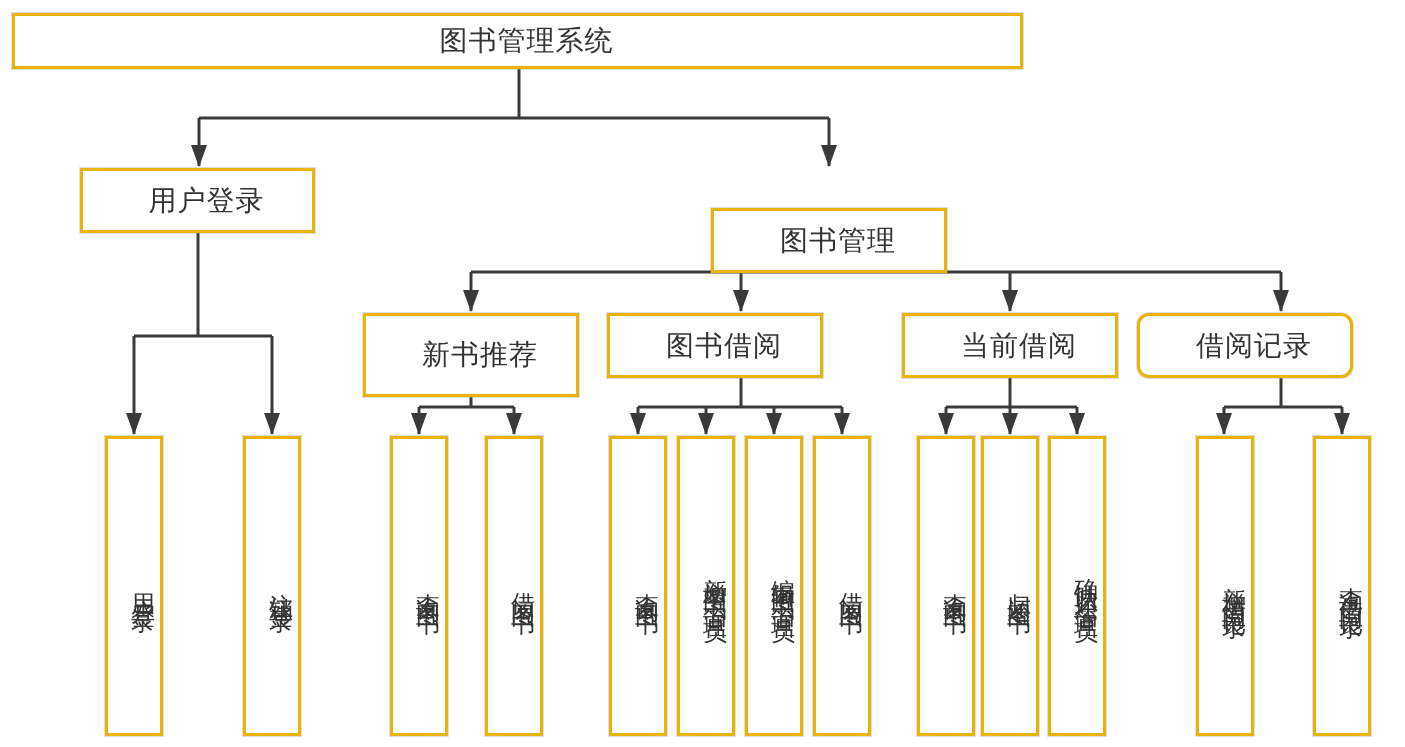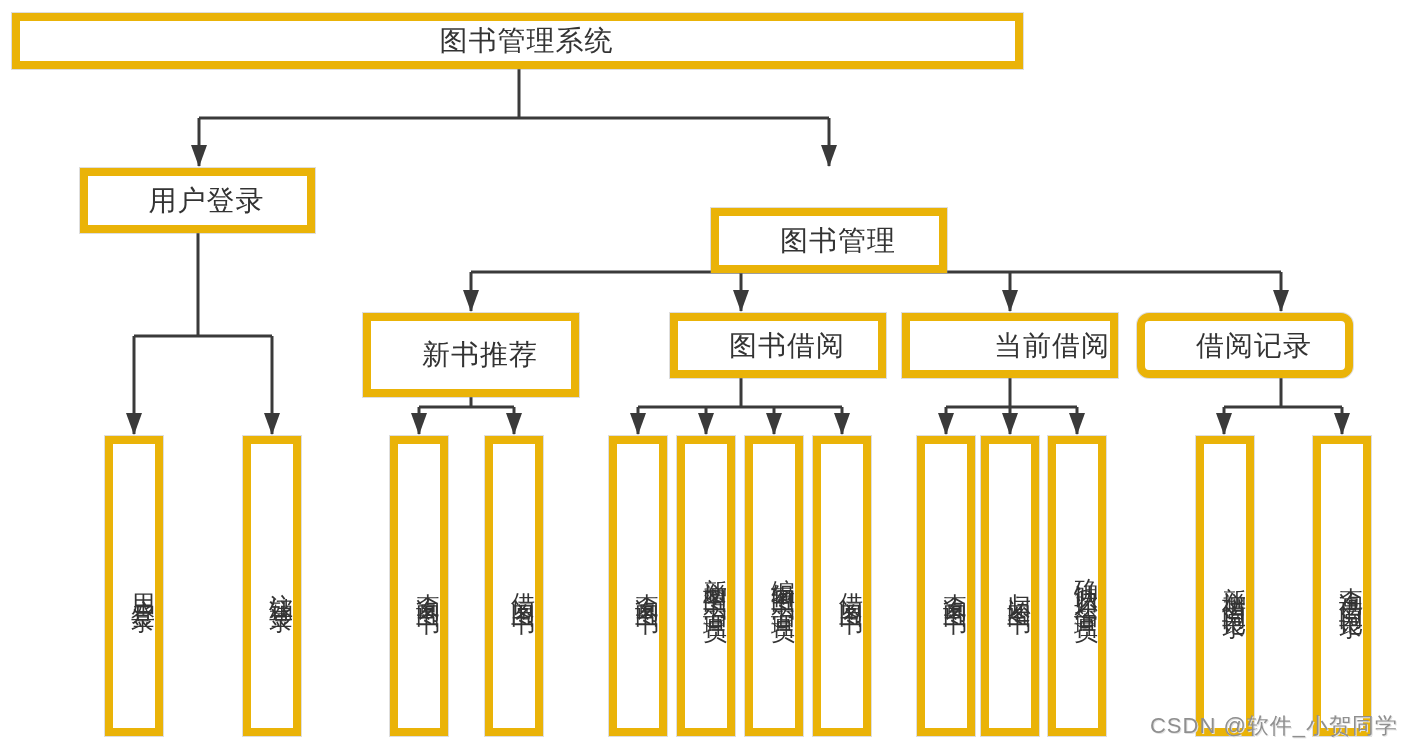--- a/index.html
+++ b/index.html
@@ -18,21 +18,21 @@
     position: absolute;
     left: 0; top: 0;
     width: 1405px; height: 747px;
   }
   .connectors path, .connectors line { stroke: #3a3a3a; stroke-width: 3; fill: none; }
   .connectors polygon { fill: #3a3a3a; stroke: none; }
 
   .node {
     position: absolute;
     background: #ffffff;
-    border: 8px solid #eab308;
+    border: 3px solid #eab308;
     display: flex;
     align-items: center;
     justify-content: center;
     color: #333333;
     box-shadow: 0 0 0 1px rgba(160,160,160,0.35);
     padding-left: 18px;
   }
   .h-node { font-size: 28px; letter-spacing: 1px; }
   .root-node { font-size: 28px; letter-spacing: 1px; }
 
@@ -114,24 +114,24 @@
   <div class="node h-node" style="left:80px; top:168px; width:235px; height:65px;">
     <span>用户登录</span>
   </div>
   <div class="node h-node" style="left:711px; top:168px; width:236px; height:65px;margin-top:40px;">
     <span>图书管理</span>
   </div>
 
   <div class="node h-node" style="left:363px; top:313px; width:216px; height:84px;">
     <span>新书推荐</span>
   </div>
-  <div class="node h-node" style="left:670px; top:313px; width:216px; height:65px;">
+  <div class="node h-node" style="left:607px; top:313px; width:216px; height:65px;">
     <span>图书借阅</span>
   </div>
-  <div class="node h-node" style="left:902px; top:313px; width:216px; height:65px;justify-content:flex-end;">
+  <div class="node h-node" style="left:902px; top:313px; width:216px; height:65px;">
     <span>当前借阅</span>
   </div>
   <div class="node h-node" style="left:1137px; top:313px; width:216px; height:65px;border-radius:12px;">
     <span>借阅记录</span>
   </div>
 
   <div class="node leaf" style="left:105px;">
     <span class="v-text">用户登录</span>
   </div>
   <div class="node leaf" style="left:243px;">
@@ -168,15 +168,14 @@
     <span class="v-text">确认归还（管理员）</span>
   </div>
 
   <div class="node leaf" style="left:1196px;">
     <span class="v-text">新增借阅记录</span>
   </div>
   <div class="node leaf" style="left:1313px;">
     <span class="v-text">查询借阅记录</span>
   </div>
 
-  <div class="watermark">CSDN @软件_小贺同学</div>
 
 </div>
 
 </body></html>

